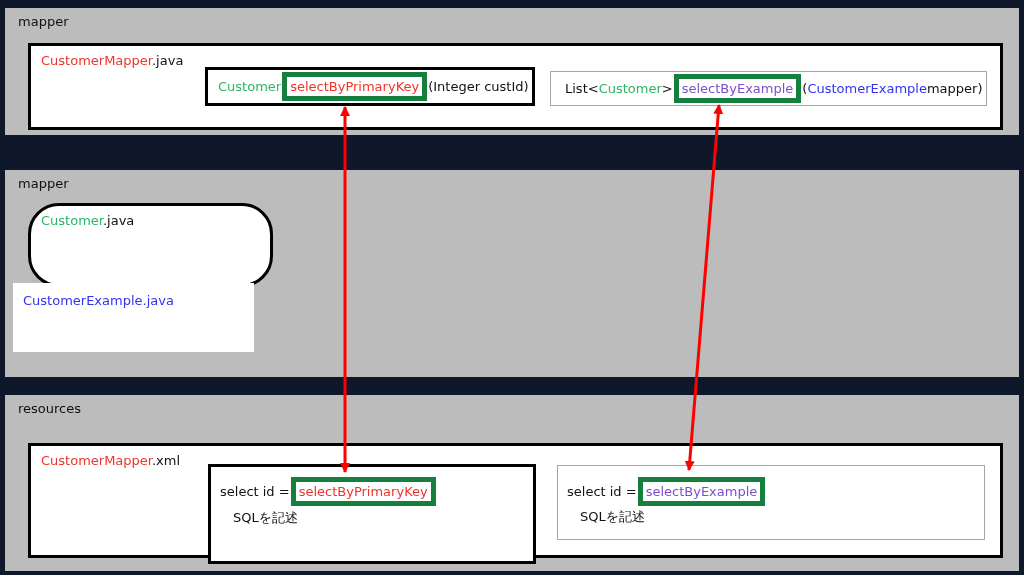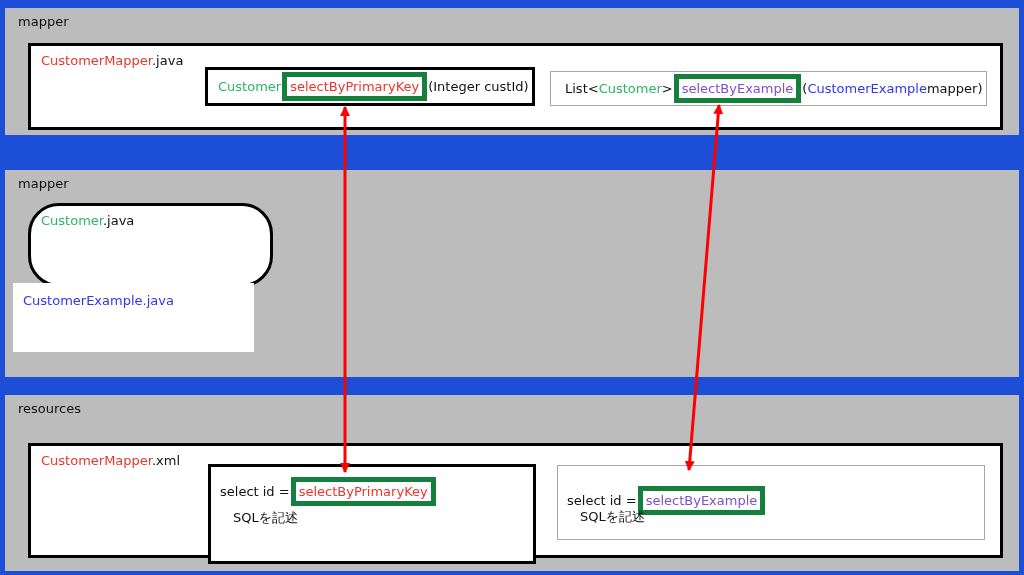--- a/index.html
+++ b/index.html
@@ -5,21 +5,21 @@
   * { margin: 0; padding: 0; box-sizing: border-box; }
   html, body { background: #ffffff; }
   body {
     font-family: "DejaVu Sans", "Liberation Sans", sans-serif;
     color: #111111;
   }
   #canvas {
     position: relative;
     width: 1024px;
     height: 575px;
-    background: #1d4ed8;
+    background: #0f172a;
     overflow: hidden;
   }
   .panel {
     position: absolute;
     left: 5px;
     width: 1014px;
     background: #bcbcbc;
   }
   .panel-label {
     position: absolute;
@@ -144,21 +144,21 @@
   </div>
 
   <div class="wbox thick" style="left:208px; top:464px; width:328px; height:100px;">
     <div class="select-line1 code">
       <span class="c-black">select id =</span><span class="redbox c-red">selectByPrimaryKey</span>
     </div>
     <div class="select-line2">SQLを記述</div>
   </div>
 
   <div class="wbox thin" style="left:557px; top:465px; width:428px; height:75px;">
-    <div class="select-line1 code" style="top:20px;">
+    <div class="select-line1 code" style="top:11px;">
       <span class="c-black">select id =</span><span class="redbox c-purple">selectByExample</span>
     </div>
     <div class="select-line2">SQLを記述</div>
   </div>
 
   <svg id="arrow-overlay" viewBox="0 0 1024 575" xmlns="http://www.w3.org/2000/svg">
     <defs>
       <marker id="ah" markerWidth="12" markerHeight="12" refX="9" refY="5" orient="auto-start-reverse" markerUnits="userSpaceOnUse">
         <path d="M0,0 L10,5 L0,10 z" fill="#ff0000"></path>
       </marker>

